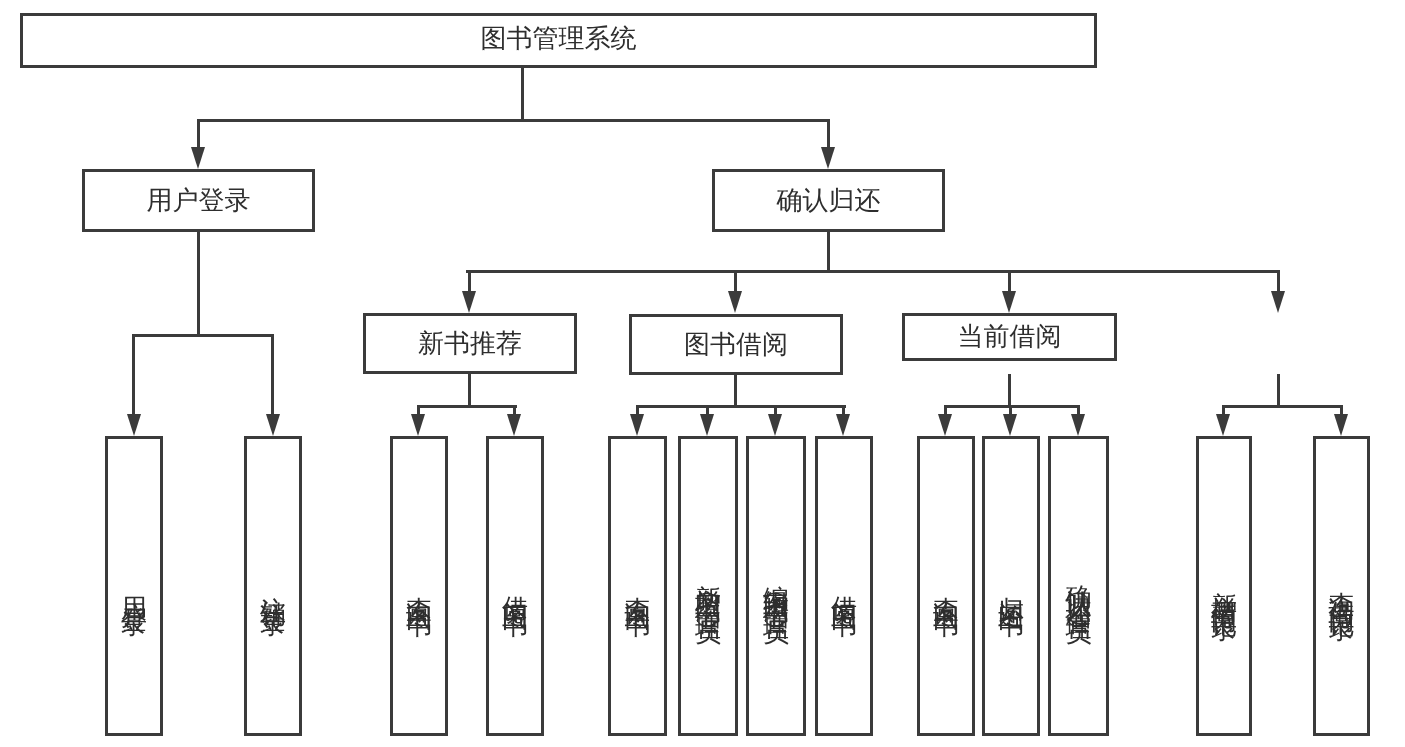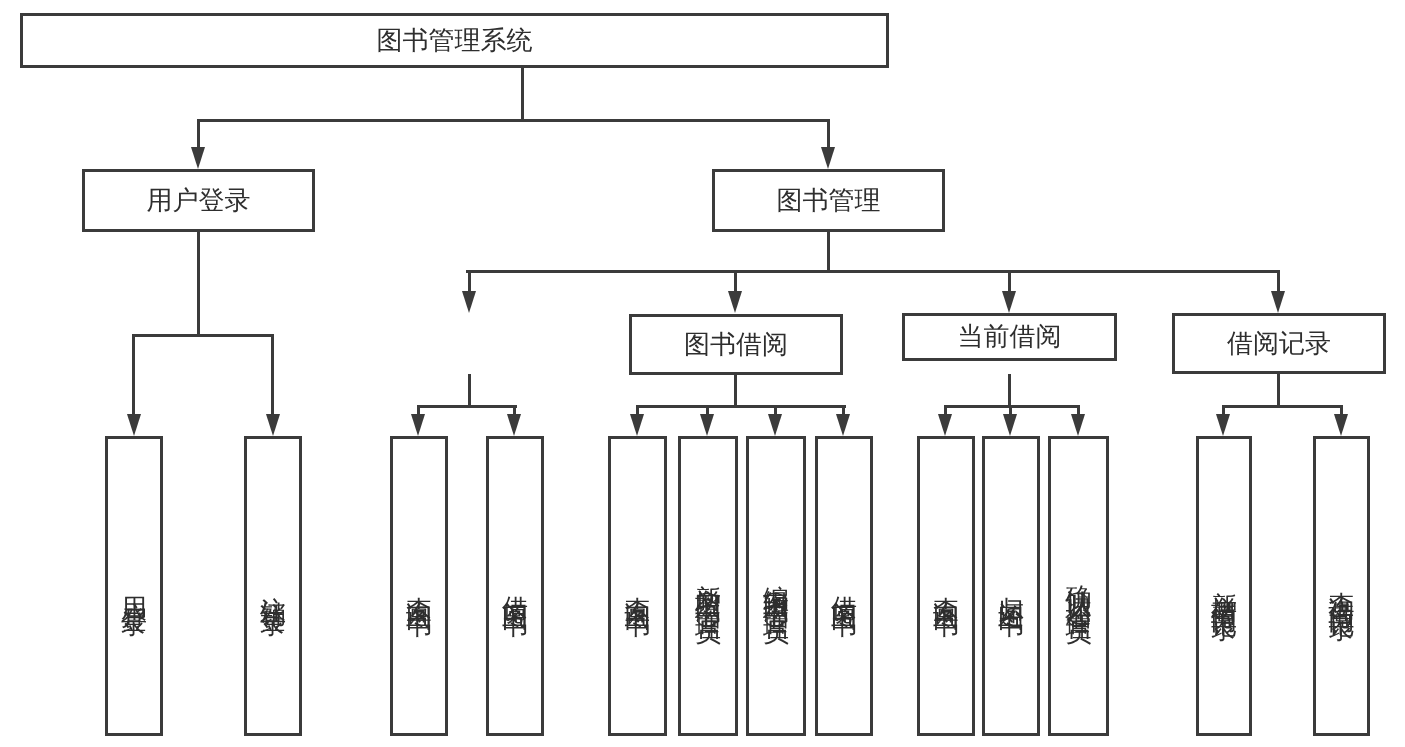--- a/index.html
+++ b/index.html
@@ -90,28 +90,28 @@
   <div class="ln" style="left:1077px;top:405px;width:3px;height:11px;"></div>
   <div class="arw" style="left:1071px;top:414px;"></div>
 
   <div class="ln" style="left:1277px;top:374px;width:3px;height:34px;"></div>
   <div class="ln" style="left:1222px;top:405px;width:121px;height:3px;"></div>
   <div class="ln" style="left:1222px;top:405px;width:3px;height:11px;"></div>
   <div class="arw" style="left:1216px;top:414px;"></div>
   <div class="ln" style="left:1340px;top:405px;width:3px;height:11px;"></div>
   <div class="arw" style="left:1334px;top:414px;"></div>
 
-  <div class="box" style="left:20px;top:13px;width:869px;height:55px;">图书管理系统</div>
+  <div class="box" style="left:20px;top:13px;width:1077px;height:55px;font-family:Liberation Mono, monospace;">图书管理系统</div>
 
   <div class="box" style="left:82px;top:169px;width:233px;height:63px;">用户登录</div>
-  <div class="box" style="left:712px;top:169px;width:233px;height:63px;">图书管理</div>
+  <div class="box" style="left:712px;top:169px;width:233px;height:63px;">确认归还</div>
 
+  <div class="box" style="left:363px;top:313px;width:214px;height:61px;">新书推荐</div>
   <div class="box" style="left:629px;top:314px;width:214px;height:61px;">图书借阅</div>
   <div class="box" style="left:902px;top:313px;width:215px;height:48px;">当前借阅</div>
-  <div class="box" style="left:1172px;top:313px;width:214px;height:61px;">借阅记录</div>
 
   <div class="box" style="left:105px;top:436px;width:58px;height:300px;">
     <span class="vtext">用户登录</span>
   </div>
   <div class="box" style="left:244px;top:436px;width:58px;height:300px;">
     <span class="vtext">注销登录</span>
   </div>
 
   <div class="box" style="left:390px;top:436px;width:58px;height:300px;">
     <span class="vtext">查询图书</span>

